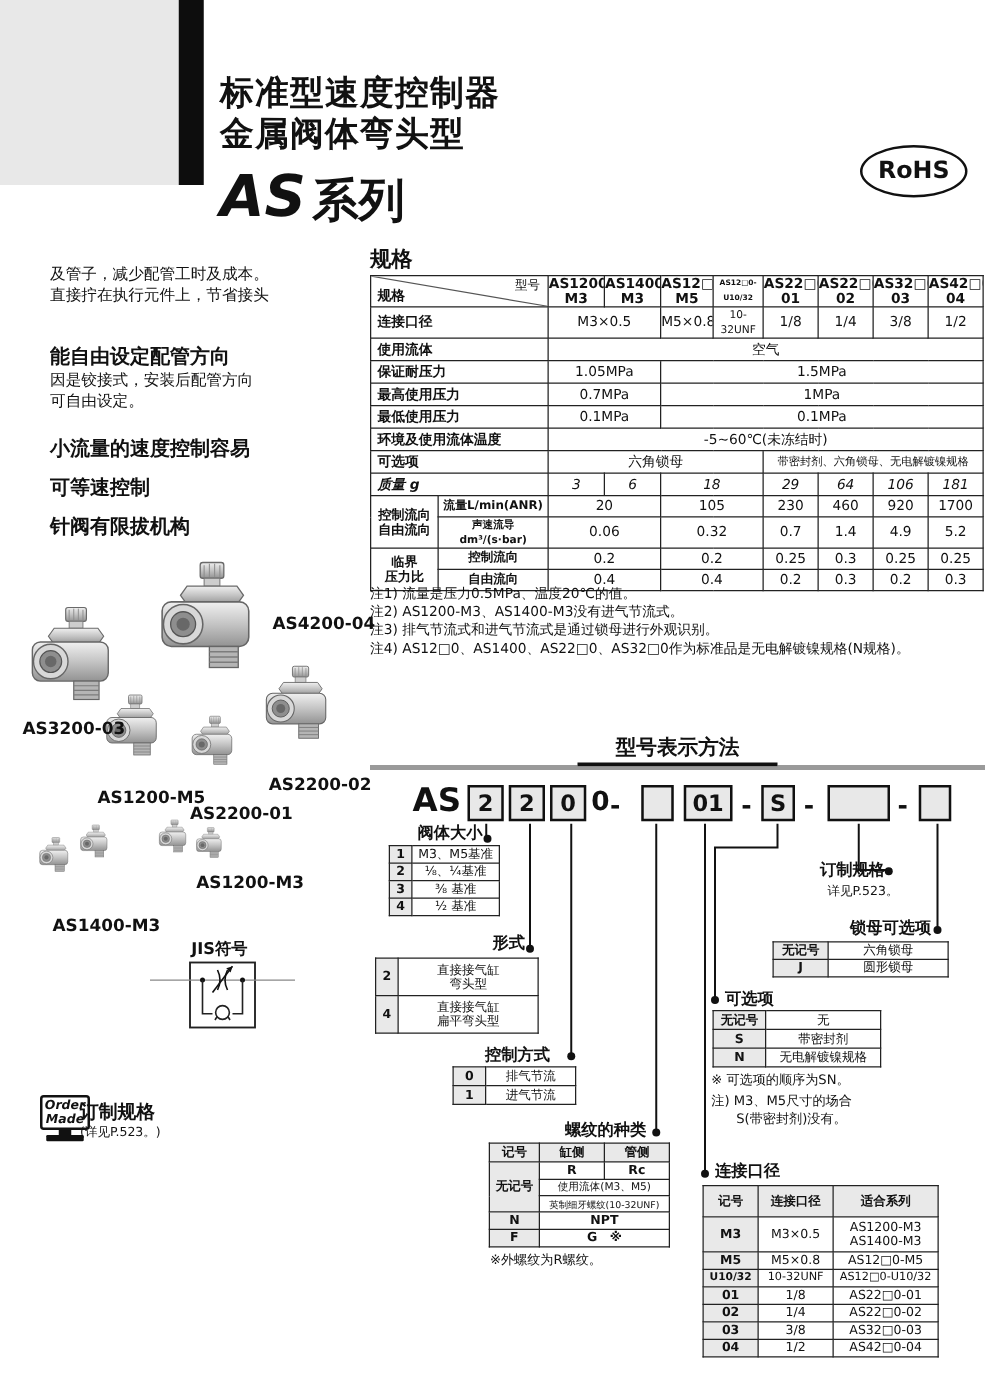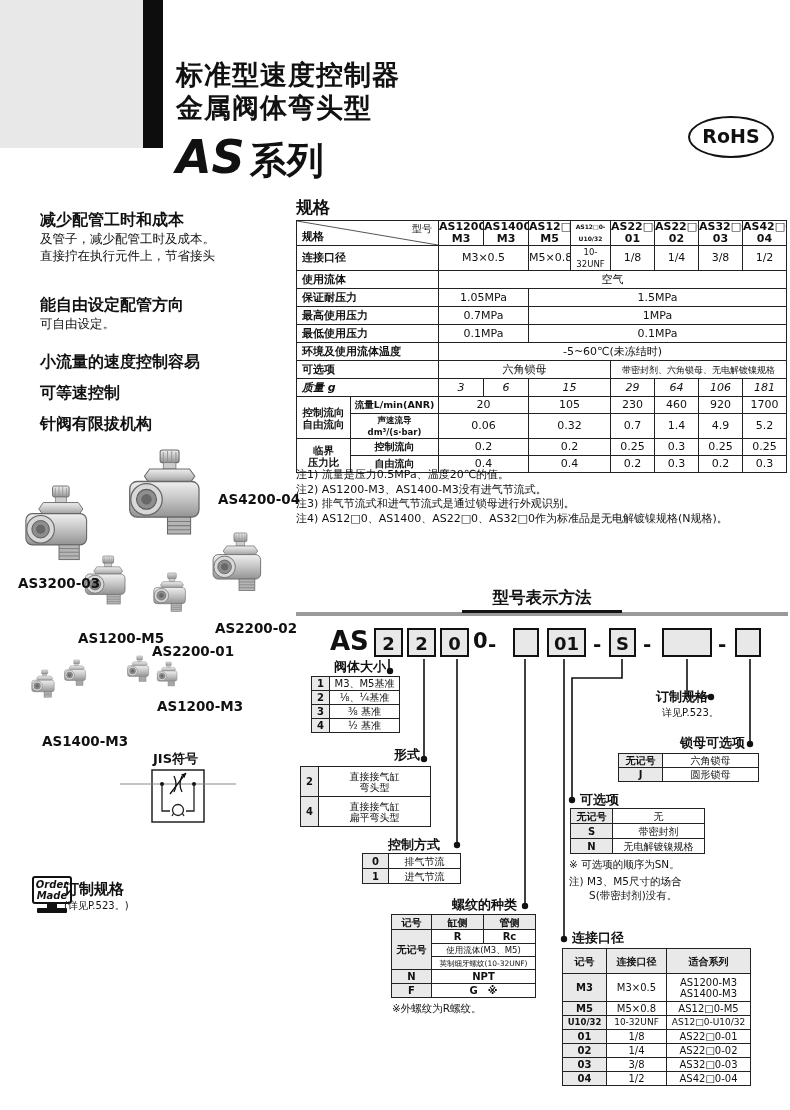--- a/index.html
+++ b/index.html
@@ -56,24 +56,24 @@
   <div class="abs hdr-bar"></div>
   <div class="abs" style="left:176px;top:10px;margin-top:48px;">
     <div class="hdr-line">标准型速度控制器</div>
     <div class="hdr-line">金属阀体弯头型</div>
     <div style="margin-top:6px;"><span class="series">AS</span>
       <span class="series-suffix">系列</span></div>
   </div>
   <div class="abs rohs">RoHS</div>
 
   <div class="abs" style="left:40px;top:210px;width:250px;">
-    <div class="feat-title">减少配管工时和成本</div>
     <div class="feat-body">及管子，减少配管工时及成本。</div>
     <div class="feat-body">直接拧在执行元件上，节省接头</div>
     <div class="feat-title" style="margin-top:31px;">能自由设定配管方向</div>
+    <div class="feat-body">因是铰接式，安装后配管方向</div>
     <div class="feat-body">可自由设定。</div>
     <div class="feat-title" style="margin-top:20px;">小流量的速度控制容易</div>
     <div class="feat-title" style="margin-top:11px;">可等速控制</div>
     <div class="feat-title" style="margin-top:11px;">针阀有限拔机构</div>
   </div>
 
   <svg class="abs" style="left:5px;top:448px;" width="285" height="295" viewBox="0 0 285 295">
     <defs>
       <linearGradient id="gm" x1="0" y1="0" x2="0" y2="1">
         <stop offset="0" stop-color="#f0f0f0"></stop>
@@ -204,21 +204,21 @@
     </tr>
     <tr style="height:18px;">
       <td class="lbl">可选项</td>
       <td colspan="4">六角锁母</td>
       <td colspan="4" style="font-size:9px;">带密封剂、六角锁母、无电解镀镍规格</td>
     </tr>
     <tr style="height:18px;font-style:italic;">
       <td class="lbl">质量 g</td>
       <td>3</td>
       <td>6</td>
-      <td colspan="2">15</td>
+      <td colspan="2">18</td>
       <td>29</td>
       <td>64</td>
       <td>106</td>
       <td>181</td>
     </tr>
   </tbody>
     </table>
 
   <table class="t abs" style="left:296px;top:396px;width:490px;">
     <colgroup>

